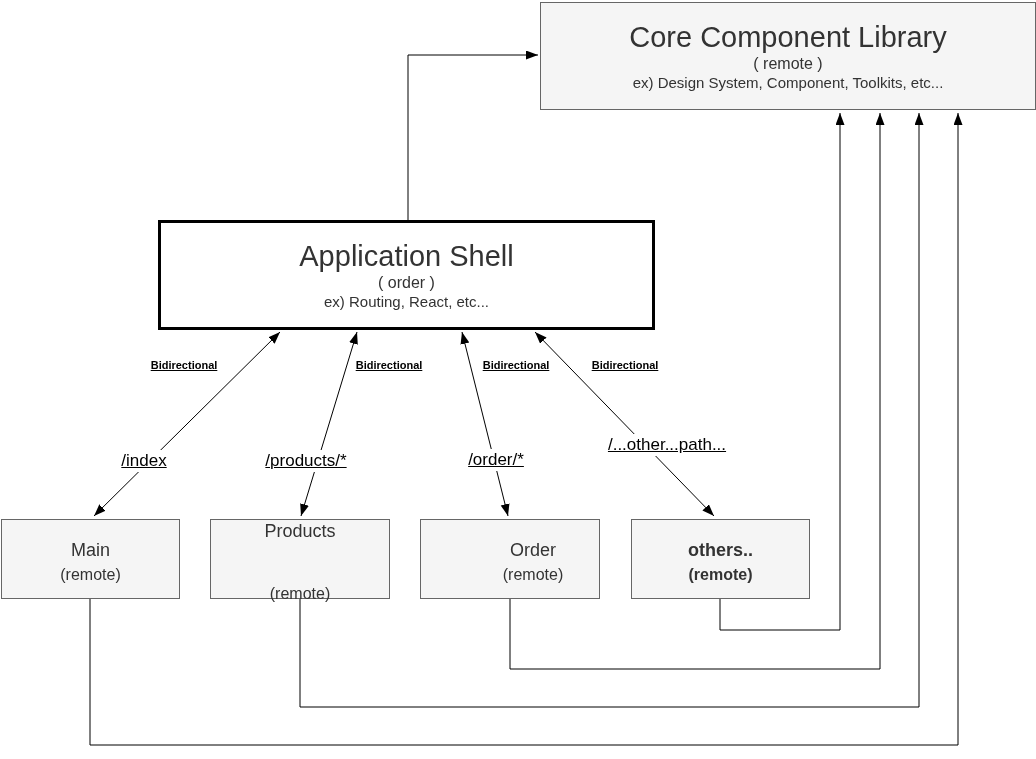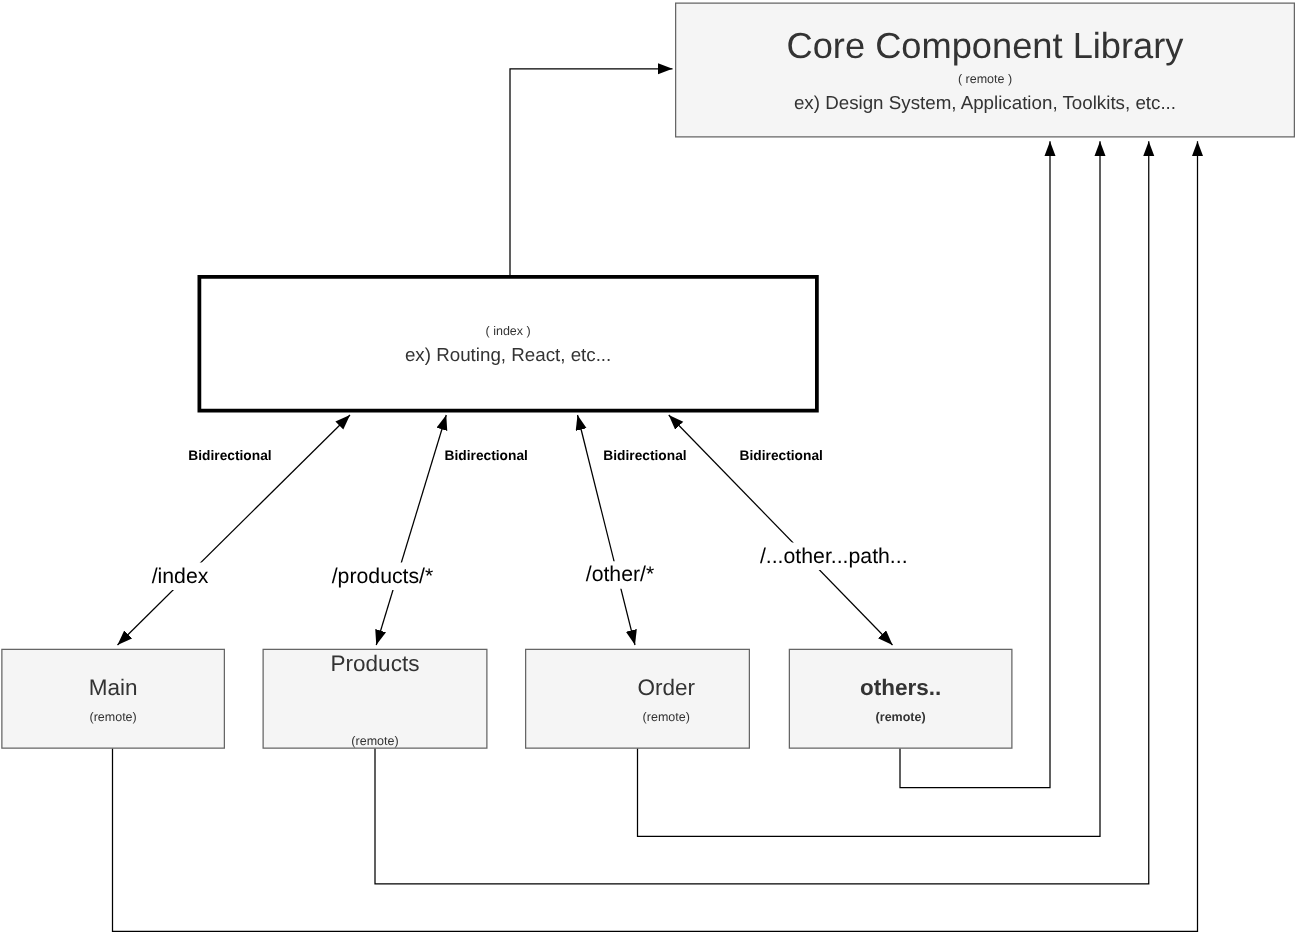--- a/index.html
+++ b/index.html
@@ -19,21 +19,21 @@
   .node.gray {
     background: #f5f5f5;
     border: 1px solid #666666;
   }
   .node.shell {
     background: #ffffff;
     border: 3px solid #000000;
   }
 
   .node-title-lg { font-size: 29px; line-height: 34px; white-space: nowrap; }
-  .node-sub      { font-size: 10px; line-height: 19px; white-space: nowrap; }
+  .node-sub      { font-size: 16px; line-height: 19px; white-space: nowrap; }
   .node-example  { font-size: 15px; line-height: 19px; white-space: nowrap; }
   .node-title-md { font-size: 18px; line-height: 30px; white-space: nowrap; }
 
   #core-node  { left: 540px; top: 2px;   width: 496px; height: 108px; }
   #shell-node { left: 158px; top: 220px; width: 497px; height: 110px; }
 
   #remote-main     { left: 1px;   top: 519px; width: 179px; height: 80px; }
   #remote-products { left: 210px; top: 519px; width: 180px; height: 80px; gap: 38px; }
   #remote-order    { left: 420px; top: 519px; width: 180px; height: 80px; padding-left: 46px; }
   #remote-others   { left: 631px; top: 519px; width: 179px; height: 80px; font-weight: bold; }
@@ -46,37 +46,39 @@
   }
   svg .edge { stroke: #000000; stroke-width: 1; fill: none; }
 
   .edge-label {
     position: absolute;
     transform: translate(-50%, -50%);
     background: #ffffff;
     padding: 1px 3px;
     white-space: nowrap;
     color: #000000;
+    text-decoration: underline;
   }
   .edge-label.bidi  { font-size: 11px; font-weight: bold; }
   .edge-label.route { font-size: 17px; }
 </style>
 </head>
 <body>
 
 <div class="canvas">
 
   <div class="node gray" id="core-node">
     <div class="node-title-lg">Core Component Library</div>
     <div class="node-sub">( remote )</div>
-    <div class="node-example">ex) Design System, Application, Toolkits, etc...</div>
+    <div class="node-example">ex) Design System, Component, Toolkits, etc...</div>
   </div>
 
   <div class="node shell" id="shell-node">
-    <div class="node-sub">( index )</div>
+    <div class="node-title-lg">Application Shell</div>
+    <div class="node-sub">( order )</div>
     <div class="node-example">ex) Routing, React, etc...</div>
   </div>
 
   <div class="node gray" id="remote-main">
     <div class="node-title-md">Main</div>
     <div class="node-sub">(remote)</div>
   </div>
 
   <div class="node gray" id="remote-products">
     <div class="node-title-md">Products</div>
@@ -116,16 +118,16 @@
     <polyline class="edge" points="90,599 90,745 958,745 958,113" marker-end="url(#arrowhead)"></polyline>
   </svg>
 
   <div class="edge-label bidi" style="left:184px; top:365px;">Bidirectional</div>
   <div class="edge-label bidi" style="left:389px; top:365px;">Bidirectional</div>
   <div class="edge-label bidi" style="left:516px; top:365px;">Bidirectional</div>
   <div class="edge-label bidi" style="left:625px; top:365px;">Bidirectional</div>
 
   <div class="edge-label route" style="left:144px; top:461px;">/index</div>
   <div class="edge-label route" style="left:306px; top:461px;">/products/*</div>
-  <div class="edge-label route" style="left:496px; top:460px;">/other/*</div>
+  <div class="edge-label route" style="left:496px; top:460px;">/order/*</div>
   <div class="edge-label route" style="left:667px; top:445px;">/...other...path...</div>
 
 </div>
 
 </body></html>

